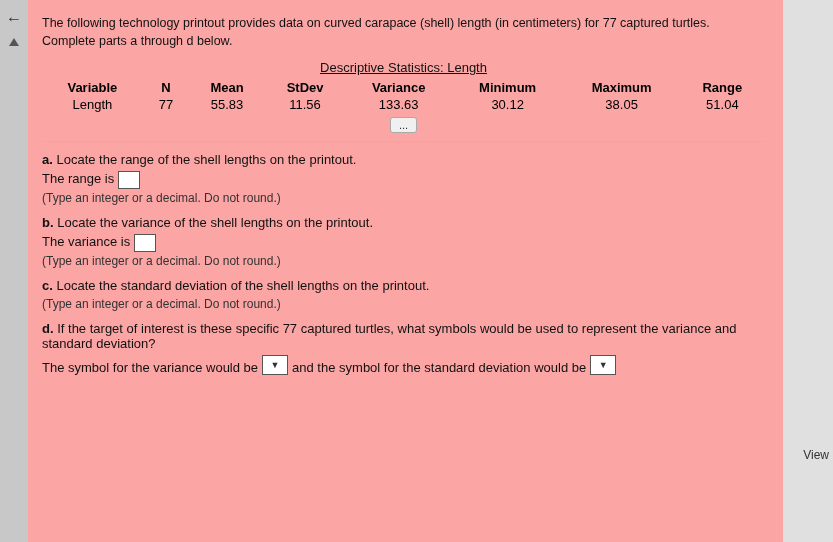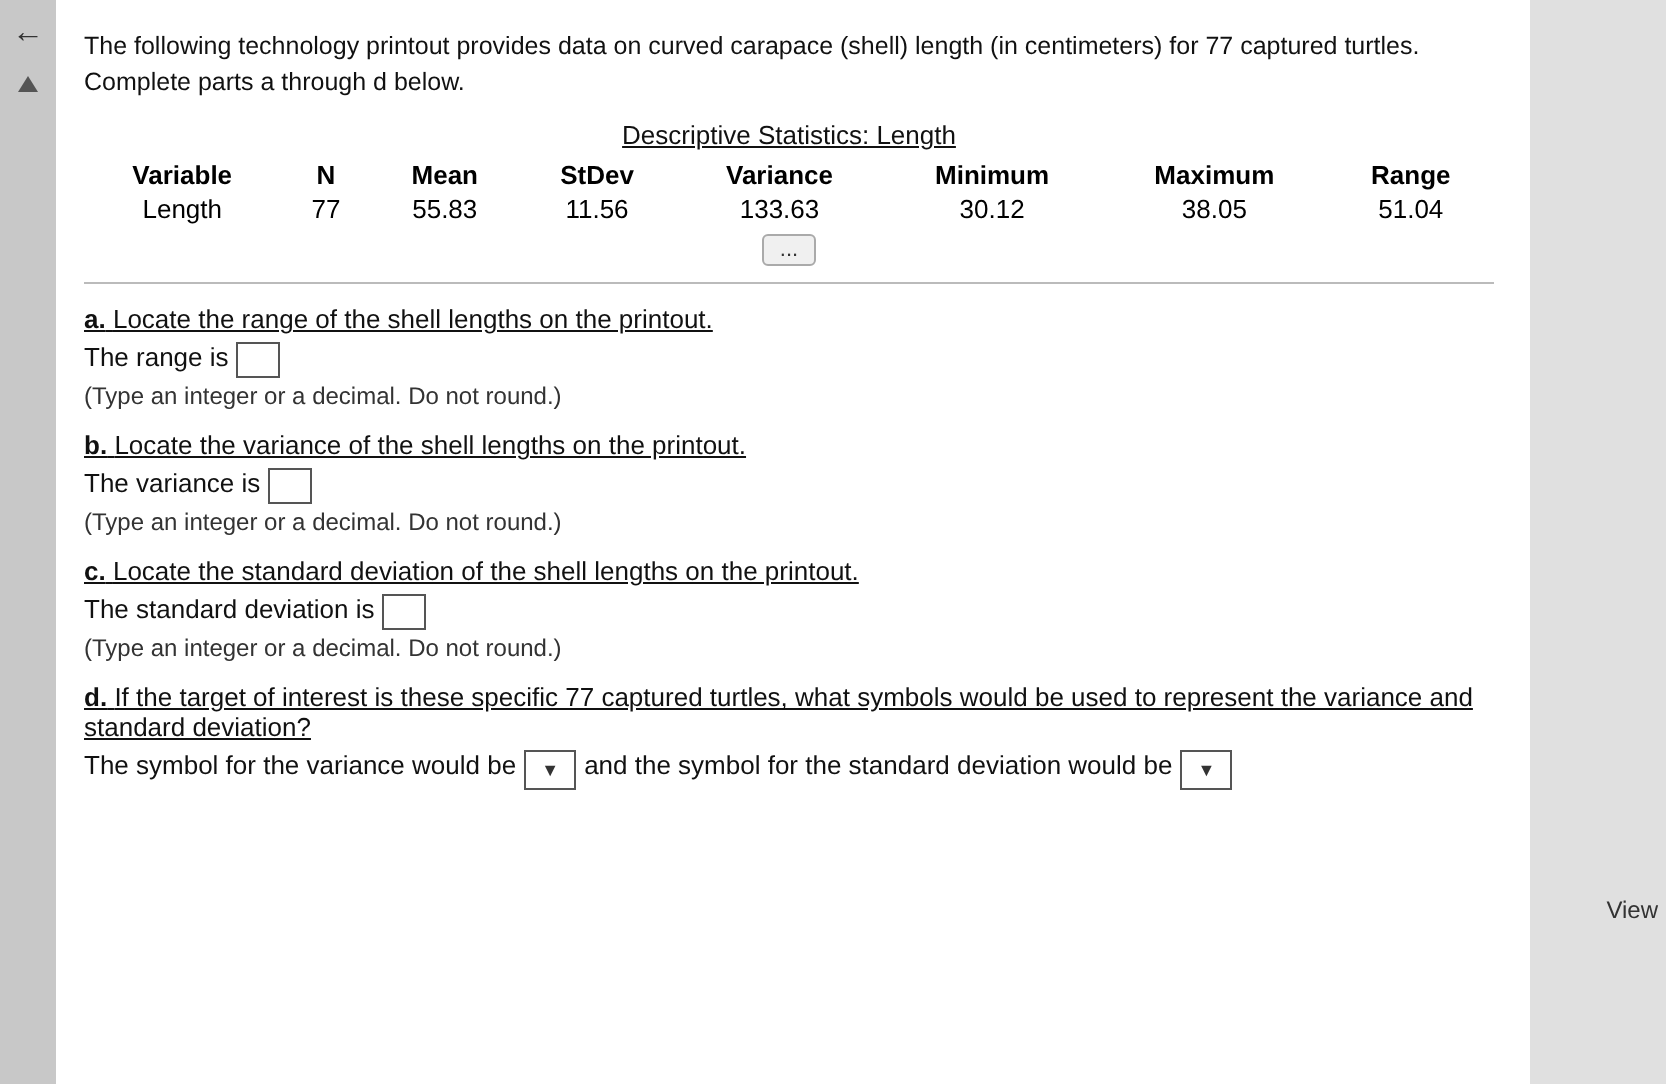--- a/index.html
+++ b/index.html
@@ -28,21 +28,21 @@
     .left-bar-tri {
       width: 0;
       height: 0;
       border-left: 5px solid transparent;
       border-right: 5px solid transparent;
       border-bottom: 8px solid #555;
       margin-top: 4px;
     }
     .main-content {
       flex: 1;
-      background: #ffffff;
+      background: #fca5a5;
       padding: 14px 18px 14px 14px;
       overflow-y: auto;
       position: relative;
     }
     .intro-text {
       font-size: 12.5px;
       line-height: 1.45;
       margin-bottom: 10px;
       color: #111;
     }
@@ -92,21 +92,20 @@
       cursor: pointer;
       color: #333;
     }
     .question {
       margin-bottom: 10px;
     }
     .question-text {
       font-size: 13px;
       color: #111;
       margin-bottom: 4px;
-      text-decoration: underline;
     }
     .answer-row {
       display: flex;
       gap: 4px;
       margin-bottom: 2px;
       font-size: 13px;
       color: #111;
     }
     .answer-box {
       width: 22px;
@@ -114,38 +113,38 @@
       border: 1px solid #555;
       display: inline-block;
       background: #fff;
     }
     .hint-text {
       font-size: 12px;
       color: #333;
       font-style: normal;
     }
     .right-bar {
-      width: 68px;
+      width: 50px;
       background: #e0e0e0;
       display: flex;
       flex-direction: column;
       justify-content: flex-end;
       align-items: flex-end;
       padding-bottom: 80px;
       padding-right: 4px;
       flex-shrink: 0;
     }
     .view-label {
       font-size: 12px;
       color: #333;
       writing-mode: horizontal-tb;
     }
     .symbol-row {
       display: flex;
-      align-items: flex-start;
+      align-items: flex-end;
       flex-wrap: wrap;
       gap: 4px;
       font-size: 13px;
       color: #111;
     }
     .dropdown-box {
       border: 1px solid #555;
       background: #fff;
       width: 26px;
       height: 20px;
@@ -229,24 +228,20 @@
       <div class="answer-box"></div>
     </div>
     <div class="hint-text">(Type an integer or a decimal. Do not round.)</div>
   </div>
 
   <div class="question">
     <div class="question-text">
       <span style="font-weight:bold;">c.</span>
       <span>Locate the standard deviation of the shell lengths on the printout.</span>
     </div>
-    <div class="answer-row">
-      <span>The standard deviation is</span>
-      <div class="answer-box"></div>
-    </div>
     <div class="hint-text">(Type an integer or a decimal. Do not round.)</div>
   </div>
 
   <div class="question">
     <div class="question-text">
       <span style="font-weight:bold;">d.</span>
       <span>If the target of interest is these specific 77 captured turtles, what symbols would be used to represent the variance and standard deviation?</span>
     </div>
     <div class="symbol-row">
       <span>The symbol for the variance would be</span>

